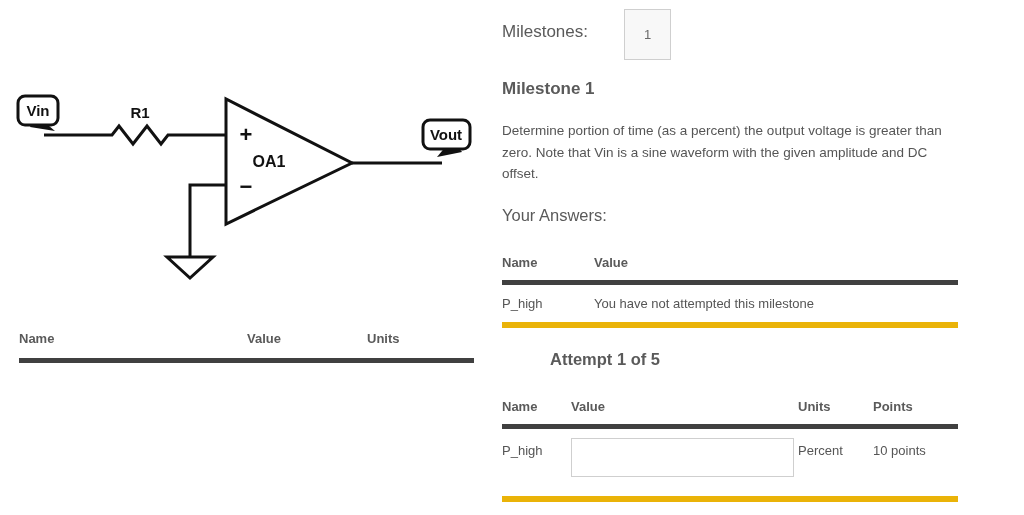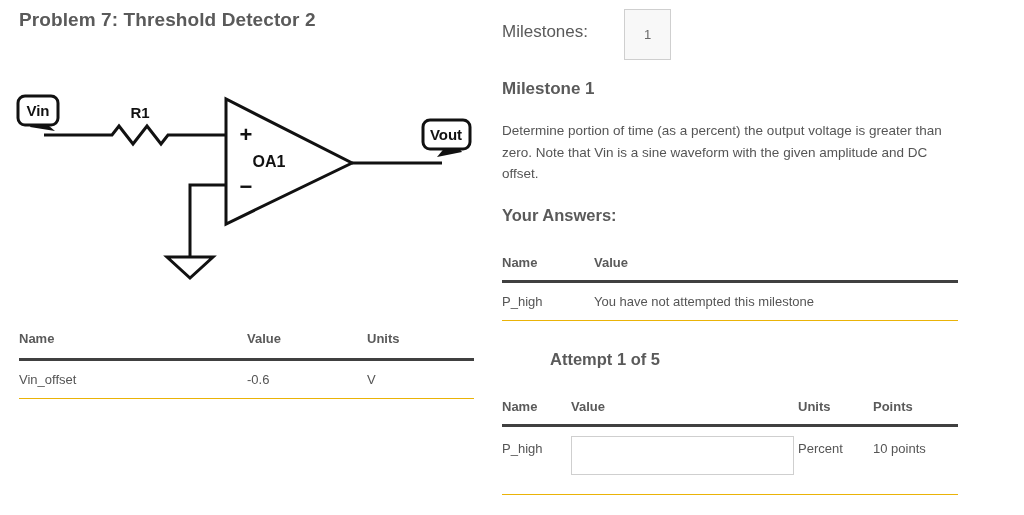--- a/index.html
+++ b/index.html
@@ -59,29 +59,29 @@
     position: absolute;
     border-collapse: collapse;
     font-size: 13px;
   }
   .tbl th {
     text-align: left;
     font-weight: bold;
     font-size: 13px;
     color: #5a5a5a;
     padding: 0 0 10px 0;
-    border-bottom: 3px solid #404040;
+    border-bottom: 5px solid #404040;
     vertical-align: bottom;
   }
   .tbl td {
     text-align: left;
     font-weight: normal;
     color: #555;
     padding: 11px 0 11px 0;
-    border-bottom: 1px solid #eab308;
+    border-bottom: 6px solid #eab308;
     vertical-align: middle;
   }
 
   
   #given-table { left: 19px; top: 331px; width: 455px; }
   #given-table .c-name  { width: 228px; }
   #given-table .c-value { width: 120px; }
   #given-table .c-units { width: 107px; }
   #given-table th { padding-bottom: 12px; }
 
@@ -119,21 +119,21 @@
     left: 502px; top: 120px;
     width: 460px;
     font-size: 13.5px;
     line-height: 21.5px;
     color: #555;
   }
   .your-answers-heading {
     position: absolute;
     left: 502px; top: 206px;
     font-size: 16.5px;
-    font-weight: bold;
+    font-weight: normal;
     color: #5a5a5a;
   }
   .attempt-heading {
     position: absolute;
     left: 502px; top: 350px;
     font-size: 16.5px;
     font-weight: bold;
     color: #5a5a5a;
     margin-left: 48px;
   }
@@ -173,21 +173,20 @@
     font-family: "Liberation Sans", sans-serif;
     font-weight: bold;
     fill: #111;
   }
 </style>
 </head>
 <body>
 
 <div class="col-left">
 
-  <div class="problem-title">Problem 7: Threshold Detector 2</div>
 
   <svg id="circuit" viewBox="0 0 500 200">
 
     <g>
       <path d="M 36 30 L 55 46 L 30 42 Z" fill="#111"></path>
       <rect x="18" y="11" width="40" height="29" rx="7" ry="7" fill="#fff" stroke="#111" stroke-width="3"></rect>
       <text class="cl-text" x="38" y="31" font-size="15" text-anchor="middle">Vin</text>
     </g>
 
     <path d="M 44 50 L 62 50" stroke="#111" stroke-width="3" fill="none"></path>
@@ -222,25 +221,20 @@
 
   <table class="tbl" id="given-table">
     <thead>
       <tr>
         <th class="c-name">Name</th>
         <th class="c-value">Value</th>
         <th class="c-units">Units</th>
       </tr>
     </thead>
     <tbody>
-      <tr>
-        <td>Vin_offset</td>
-        <td>-0.6</td>
-        <td>V</td>
-      </tr>
     </tbody>
   </table>
 </div>
 
 <div class="col-right"></div>
 
 <div class="milestones-label">Milestones:</div>
 
 <div class="milestone-btn">
   <span>1</span>

